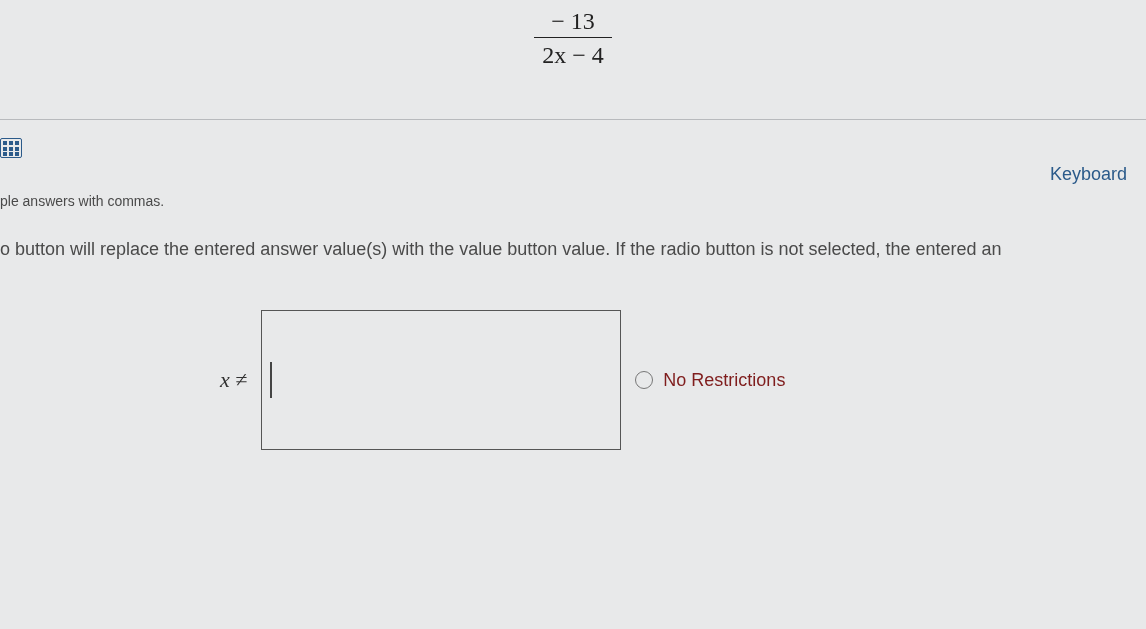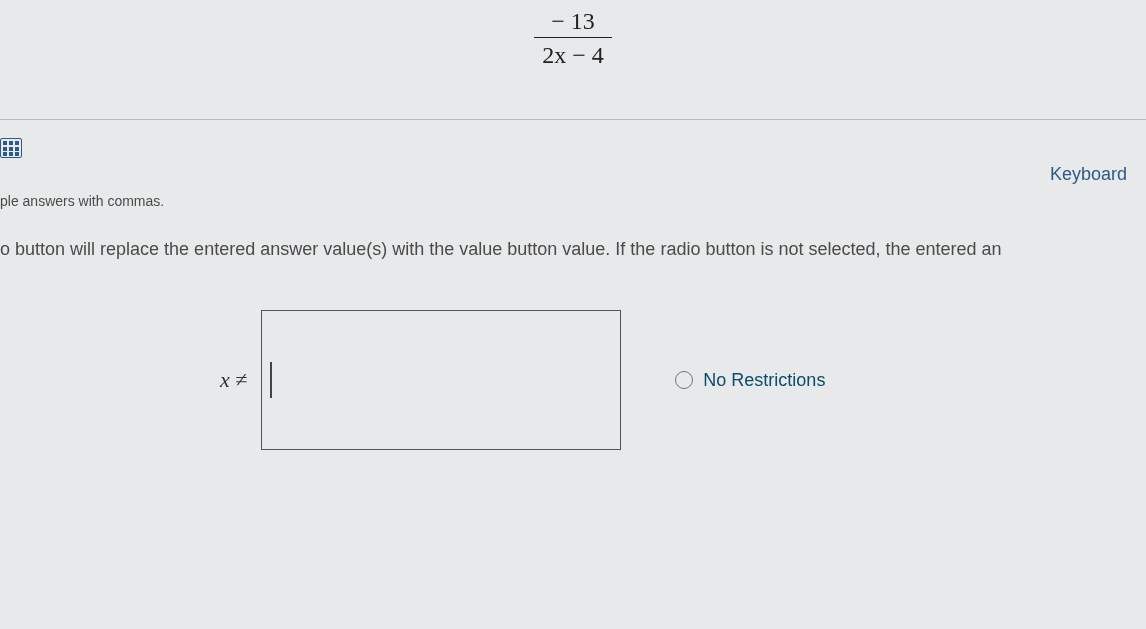--- a/index.html
+++ b/index.html
@@ -117,23 +117,22 @@
     }
     .cursor-line {
       width: 1.5px;
       height: 36px;
       background: #444;
     }
     .radio-wrap {
       display: flex;
       align-items: center;
       gap: 10px;
-      margin-left: 40px;
       font-size: 18px;
-      color: #0c4a6e;
+      color: #7f1d1d;
     }
     .radio-circle {
       width: 18px;
       height: 18px;
       border: 1.5px solid #777;
       border-radius: 50%;
       background: transparent;
     }
   </style>
 </head>

